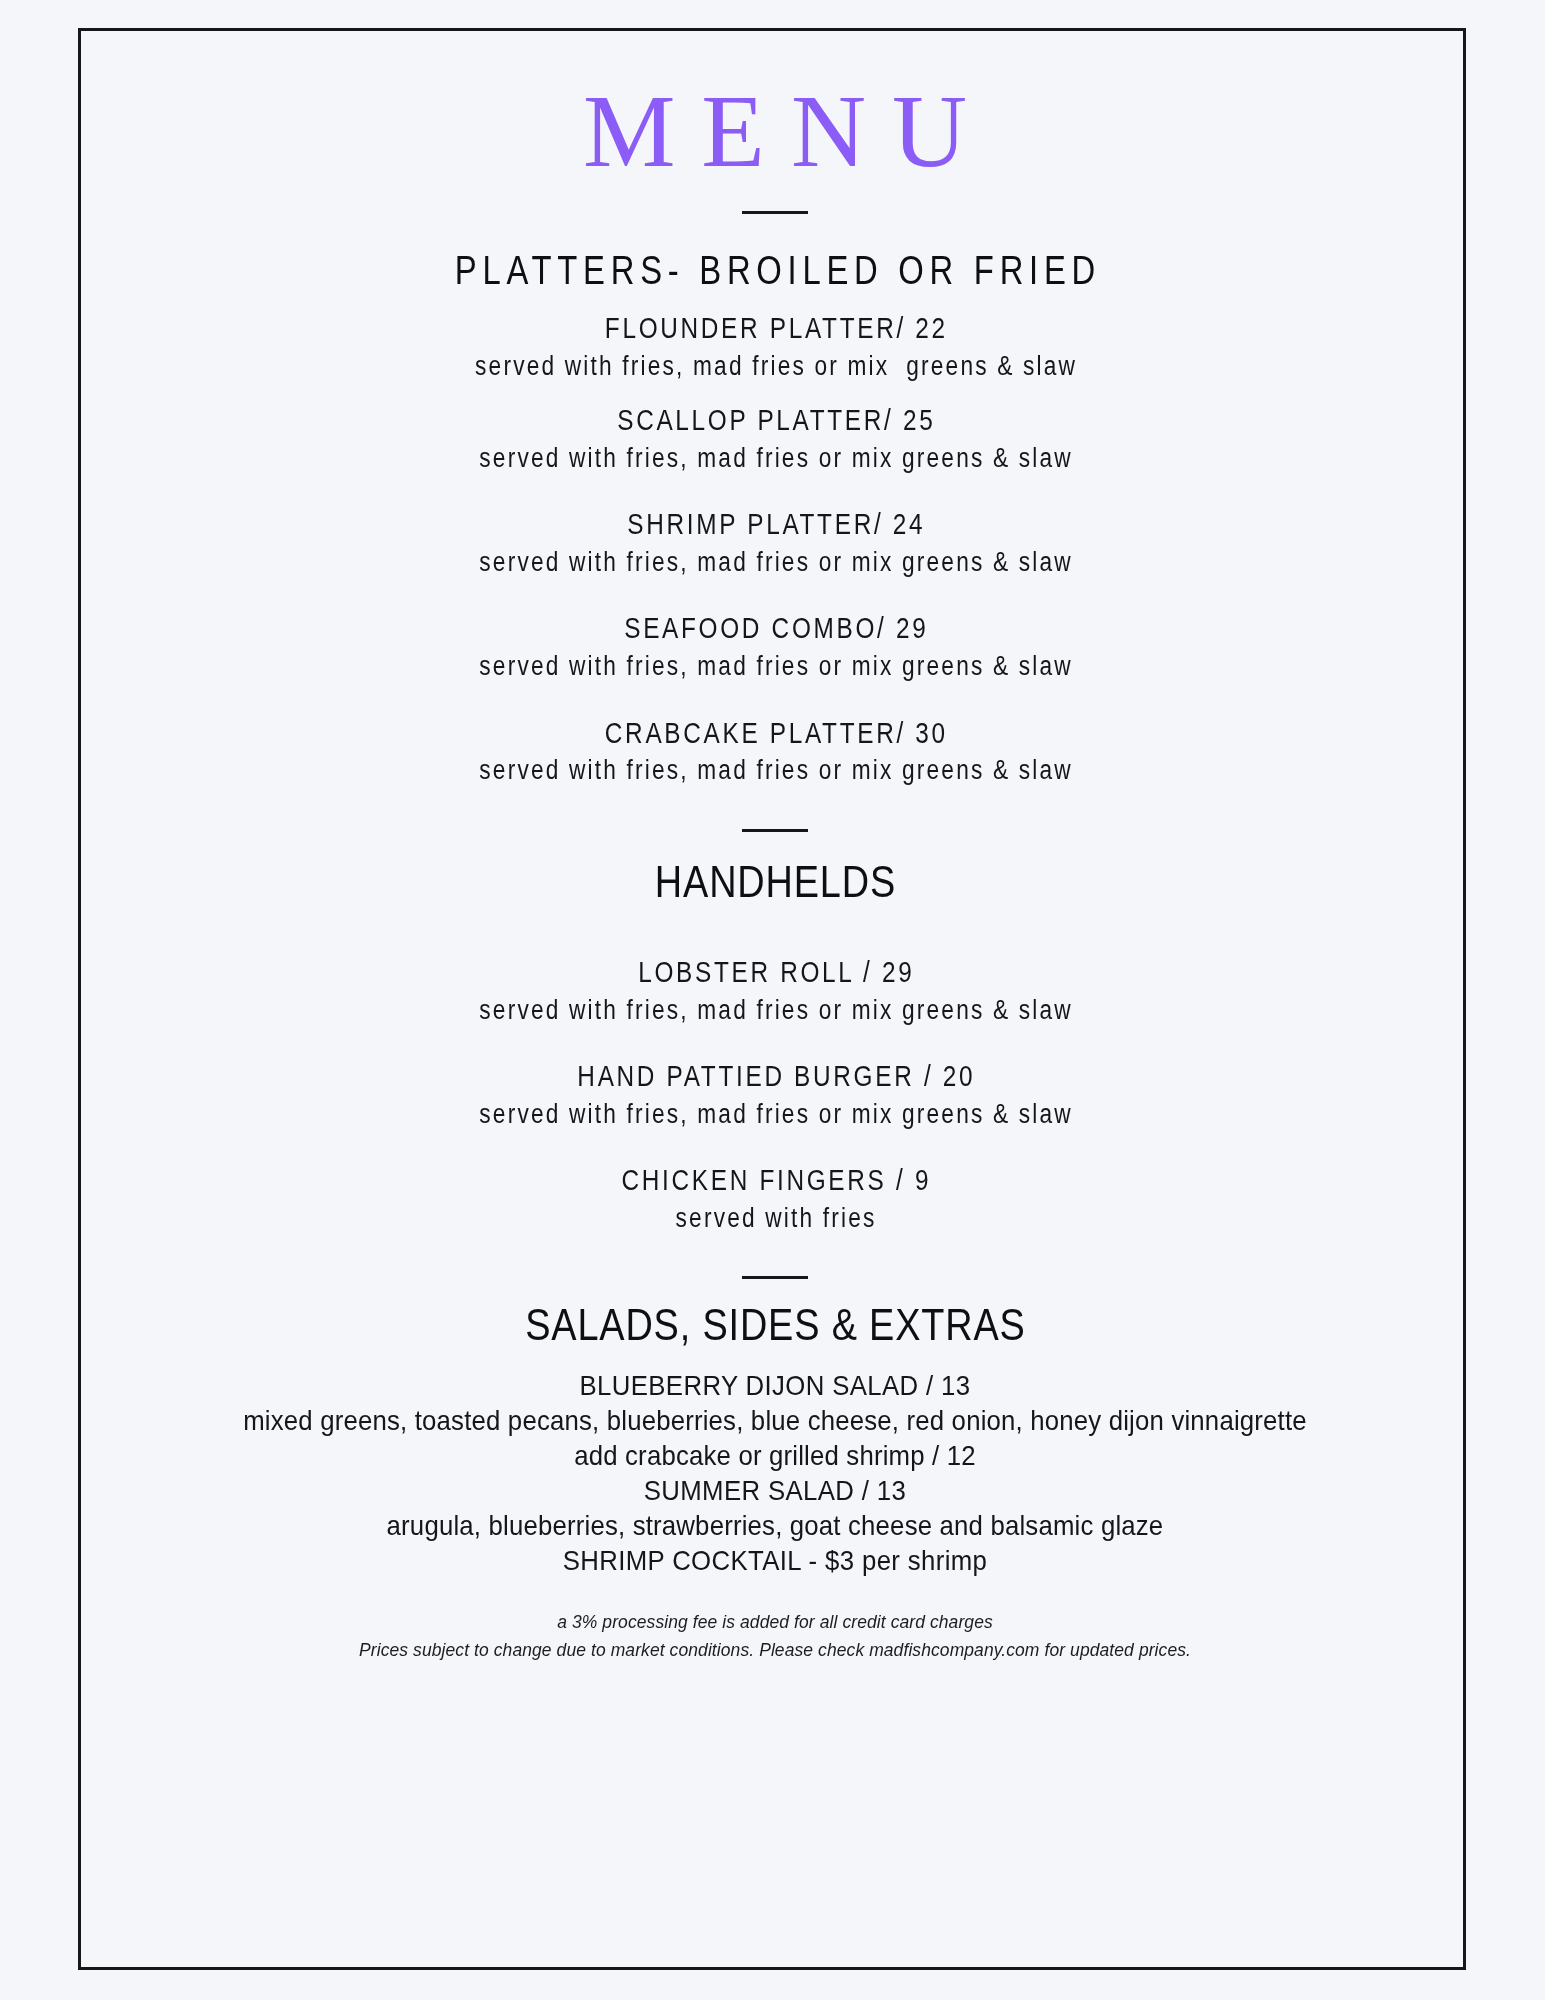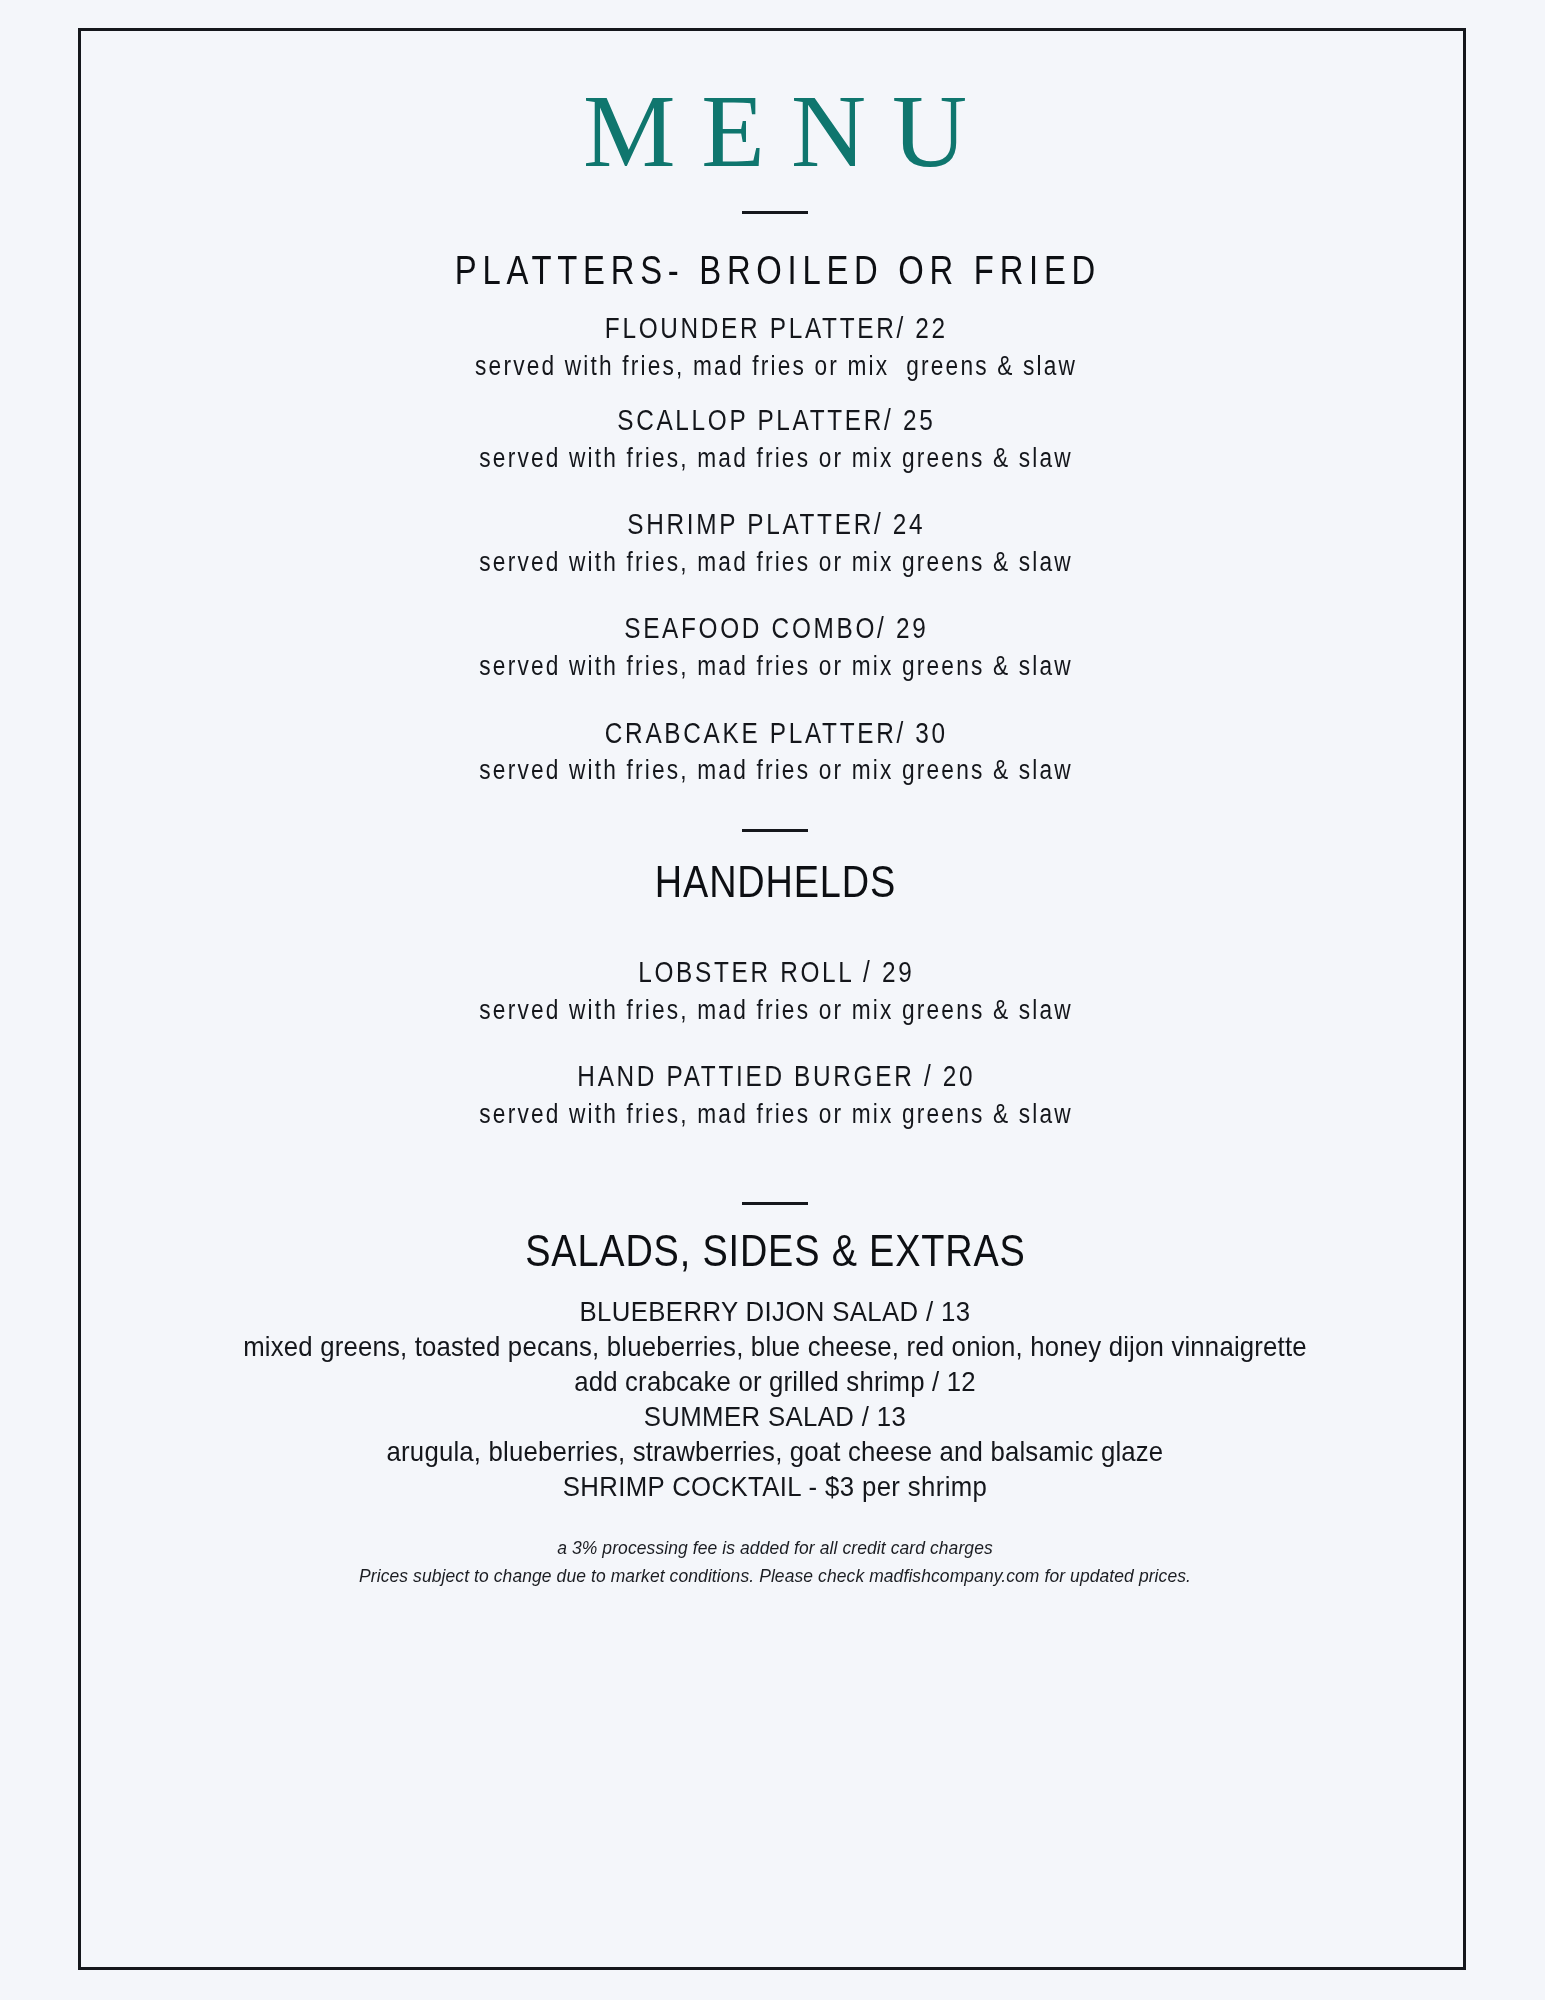--- a/index.html
+++ b/index.html
@@ -47,21 +47,21 @@
   
   .menu-title {
     font-family: "Liberation Serif", serif;
     font-size: 104px;
     font-weight: 400;
     letter-spacing: 26px;
     text-indent: 26px;
     line-height: 1;
     margin: 0;
     padding-top: 48px;
-    color: #0f766e;
+    color: #8b5cf6;
   }
 
   .rule {
     width: 66px;
     height: 3px;
     background: #15171c;
     margin: 28px auto 0 auto;
   }
   .rule.mid {
     margin: 0 auto;
@@ -231,20 +231,24 @@
 
       <div class="gap-md"></div>
 
       <div class="item">
         <div class="item-name">HAND PATTIED BURGER / 20</div>
         <div class="item-desc">served with fries, mad fries or mix greens &amp; slaw</div>
       </div>
 
       <div class="gap-md"></div>
 
+      <div class="item">
+        <div class="item-name">CHICKEN FINGERS / 9</div>
+        <div class="item-desc">served with fries</div>
+      </div>
 
       <div class="gap-lg"></div>
       <div class="rule mid"></div>
 
       <h2 class="section-head salads">SALADS, SIDES &amp; EXTRAS</h2>
 
       <div class="gap-sm"></div>
 
       <div class="item">
         <div class="salad-name">BLUEBERRY DIJON SALAD / 13</div>

